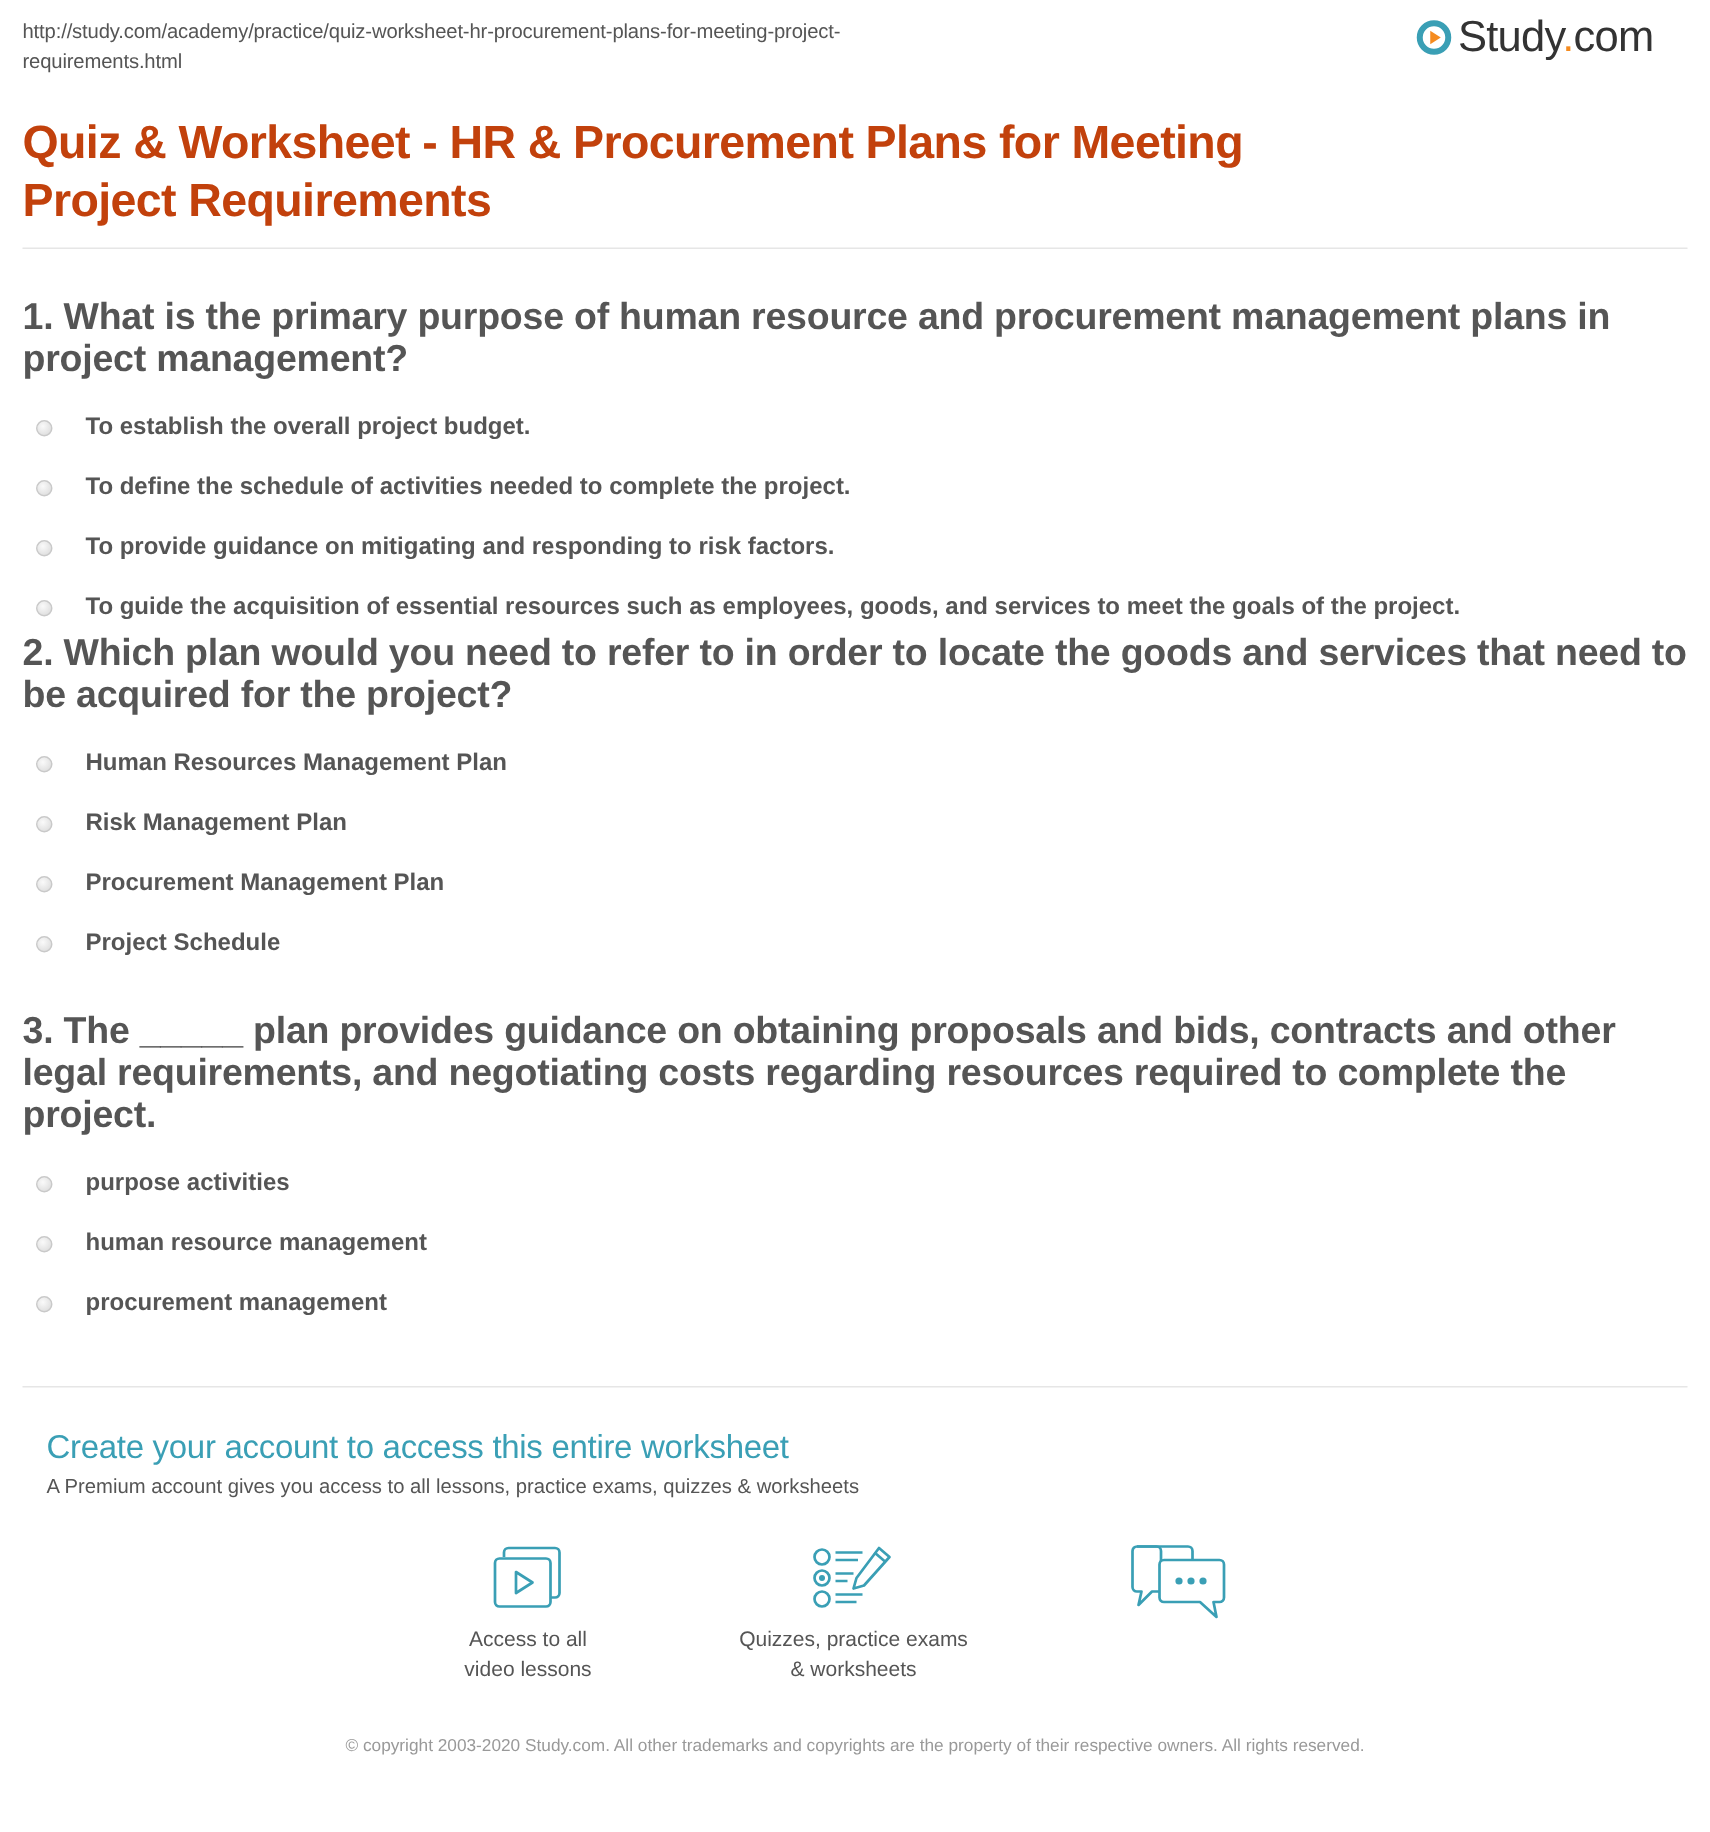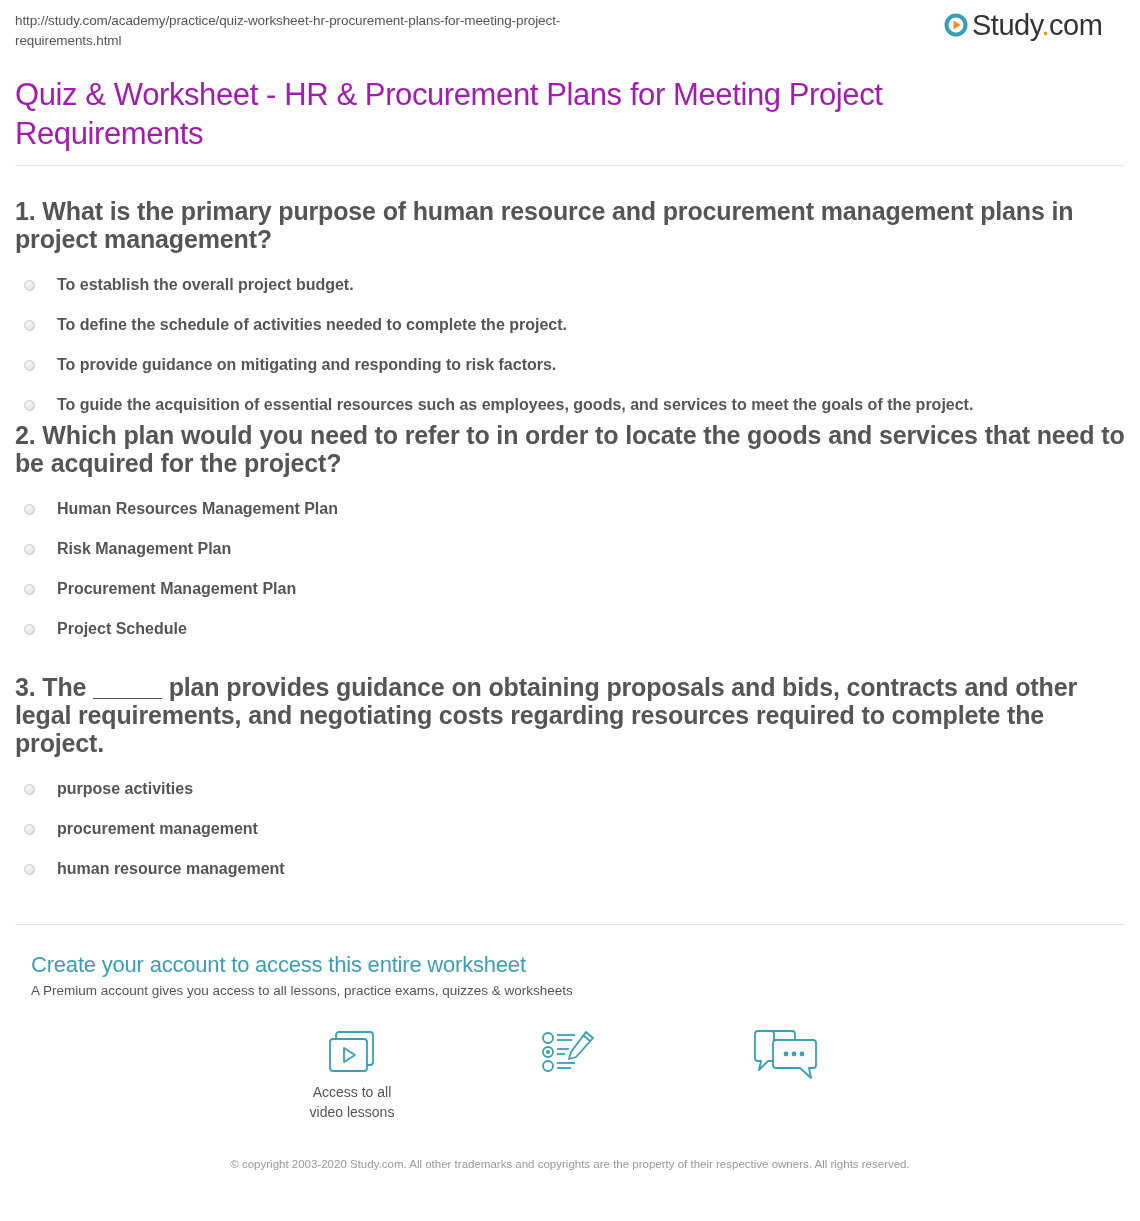--- a/index.html
+++ b/index.html
@@ -41,22 +41,22 @@
   }
   .logo-dot { color: #f58b1f; }
 
   .title {
     position: absolute;
     left: 15px;
     top: 75px;
     width: 900px;
     font-size: 31px;
     line-height: 39px;
-    color: #a21caf;
-    font-weight: normal;
+    color: #c2410c;
+    font-weight: bold;
     letter-spacing: -0.4px;
   }
   .hr {
     position: absolute;
     left: 15px;
     width: 1110px;
     height: 1px;
     background: #e6e6e6;
   }
 
@@ -209,25 +209,25 @@
 
 <div class="question" style="top:673px">
   <div class="q-text">3. The _____ plan provides guidance on obtaining proposals and bids, contracts and other legal requirements, and negotiating costs regarding resources required to complete the project.</div>
   <div class="options" style="margin-top:12px">
     <div class="option">
         <span class="radio"></span>
         <span class="opt-label">purpose activities</span>
       </div>
     <div class="option">
         <span class="radio"></span>
+        <span class="opt-label">human resource management</span>
+      </div>
+    <div class="option">
+        <span class="radio"></span>
         <span class="opt-label">procurement management</span>
-      </div>
-    <div class="option">
-        <span class="radio"></span>
-        <span class="opt-label">human resource management</span>
       </div>
   </div>
 </div>
 
 <div class="hr" style="top:924px"></div>
 
 <div class="cta">
   <div class="cta-title">Create your account to access this entire worksheet</div>
   <div class="cta-sub">A Premium account gives you access to all lessons, practice exams, quizzes &amp; worksheets</div>
 </div>
@@ -257,20 +257,24 @@
         <line x1="16" y1="5" x2="34" y2="5" stroke="#3a9fb5" stroke-width="1.8"></line>
         <line x1="16" y1="10" x2="31" y2="10" stroke="#3a9fb5" stroke-width="1.8"></line>
         <line x1="16" y1="19" x2="28" y2="19" stroke="#3a9fb5" stroke-width="1.8"></line>
         <line x1="16" y1="24" x2="24" y2="24" stroke="#3a9fb5" stroke-width="1.8"></line>
         <line x1="16" y1="33" x2="34" y2="33" stroke="#3a9fb5" stroke-width="1.8"></line>
         <line x1="16" y1="38" x2="30" y2="38" stroke="#3a9fb5" stroke-width="1.8"></line>
         <path d="M45 2 L52 8 L35 27 L28 29 L30 22 Z" fill="none" stroke="#3a9fb5" stroke-width="1.8" stroke-linejoin="round"></path>
         <line x1="42" y1="5" x2="49" y2="11" stroke="#3a9fb5" stroke-width="1.8"></line>
       </svg>
     </span>
+    <div class="feature-label">
+      <div>Quizzes, practice exams</div>
+      <div>&amp; worksheets</div>
+    </div>
   </div>
 
   <div class="feature" style="left:686px">
     <span>
       <svg width="64" height="50" viewBox="0 0 64 50">
         <path d="M20 12 V4 a3 3 0 0 0 -3 -3 H4 a3 3 0 0 0 -3 3 V28 a3 3 0 0 0 3 3 H7 L5 40 L14 31 H19" fill="none" stroke="#3a9fb5" stroke-width="1.8" stroke-linejoin="round"></path>
         <path d="M4 1 H38 a3 3 0 0 1 3 3 V10" fill="none" stroke="#3a9fb5" stroke-width="1.8"></path>
         <path d="M22 10 H59 a3 3 0 0 1 3 3 V35 a3 3 0 0 1 -3 3 H55 L57 48 L46 38 H22 a3 3 0 0 1 -3 -3 V13 a3 3 0 0 1 3 -3 Z" fill="#ffffff" stroke="#3a9fb5" stroke-width="1.8" stroke-linejoin="round"></path>
         <circle cx="32" cy="24" r="2.4" fill="#3a9fb5"></circle>
         <circle cx="40" cy="24" r="2.4" fill="#3a9fb5"></circle>

